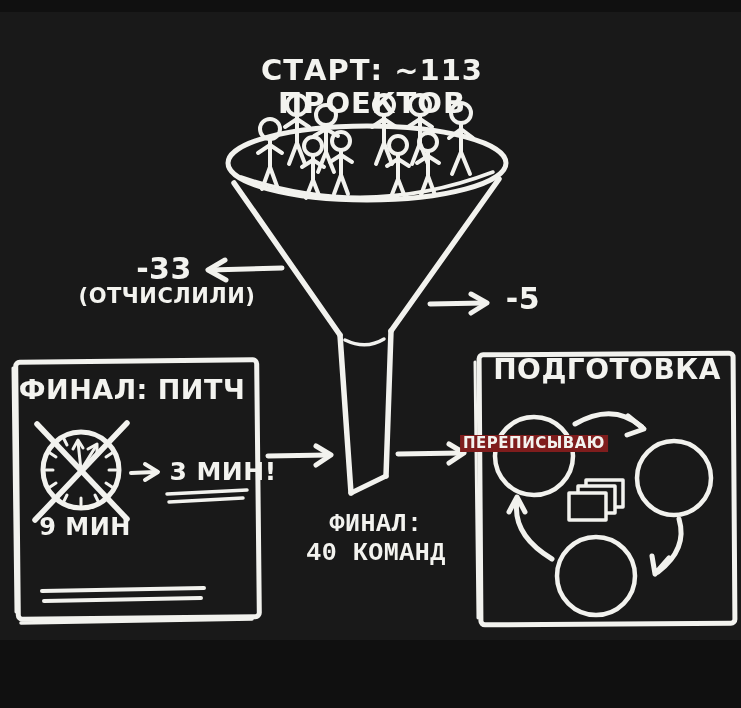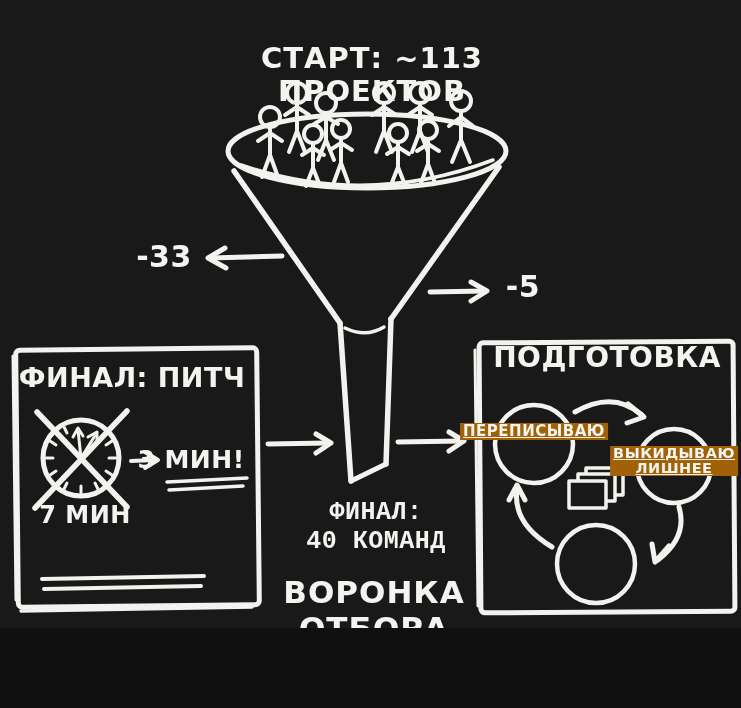--- a/index.html
+++ b/index.html
@@ -2,34 +2,35 @@
 <html><head>
 <meta charset="utf-8">
 <style>
   html,body{margin:0;padding:0;background:#101010;}
   #canvas{
     position:relative;
     width:741px;height:628px;
     background:#191919;
     overflow:hidden;
     font-family:"DejaVu Sans", sans-serif;
+    margin-top:12px;
   }
   svg{position:absolute;left:0;top:0;}
   .label{
     position:absolute;
     color:#f3f3ef;
     font-weight:700;
     white-space:pre-line;
     text-align:center;
     transform:translateX(-50%);
     letter-spacing:0.5px;
     line-height:1.15;
     user-select:none;
   }
-  .erase-bg{background:#a16207;padding:0 3px;text-decoration:underline;}
+  .erase-bg{background:#7f1d1d;padding:0 3px;}
 </style>
 </head>
 <body>
 
 <div id="canvas">
 
   <svg width="741" height="708" viewBox="0 0 741 708" fill="none" stroke="#f2f2ee" stroke-linecap="round" stroke-linejoin="round">
 
     <circle cx="750" cy="722" r="75" fill="#232327" stroke="none"></circle>
 
@@ -162,30 +163,27 @@
     <g stroke-width="3.5" fill="#191919">
       <rect x="586" y="468" width="37" height="27"></rect>
       <rect x="578" y="474" width="37" height="27"></rect>
       <rect x="569" y="481" width="37" height="27"></rect>
     </g>
   </svg>
 
   <div class="label" style="left:372px;top:42px;font-size:29px;letter-spacing:1px;">СТАРТ: ~113 ПРОЕКТОВ</div>
 
   <div class="label" style="left:164px;top:240px;font-size:30px;">-33</div>
+  <div class="label" style="left:167px;top:272px;font-size:21px;">(ОТЧИСЛИЛИ)</div>
 
   <div class="label" style="left:523px;top:270px;font-size:30px;">-5</div>
 
   <div class="label" style="left:376px;top:499px;font-size:25px;font-family:Liberation Mono, monospace;">ФИНАЛ:
 40 КОМАНД</div>
-  <div class="label" style="left:374px;top:575px;font-size:31px;letter-spacing:1px;">ВОРОНКА
-ОТБОРА</div>
 
   <div class="label" style="left:132px;top:362px;font-size:27px;">ФИНАЛ: ПИТЧ</div>
-  <div class="label" style="left:191px;top:446px;font-size:25px;">3 МИН!</div>
-  <div class="label" style="left:85px;top:502px;font-size:24px;">7 МИН</div>
+  <div class="label" style="left:223px;top:446px;font-size:25px;">3 МИН!</div>
+  <div class="label" style="left:85px;top:502px;font-size:24px;">9 МИН</div>
 
   <div class="label" style="left:607px;top:342px;font-size:28px;">ПОДГОТОВКА</div>
   <div class="label erase-bg" style="left:534px;top:423px;font-size:15px;">ПЕРЕПИСЫВАЮ</div>
-  <div class="label erase-bg" style="left:674px;top:446px;font-size:14.5px;line-height:1.05;">ВЫКИДЫВАЮ
-ЛИШНЕЕ</div>
 
 </div>
 
 </body></html>

